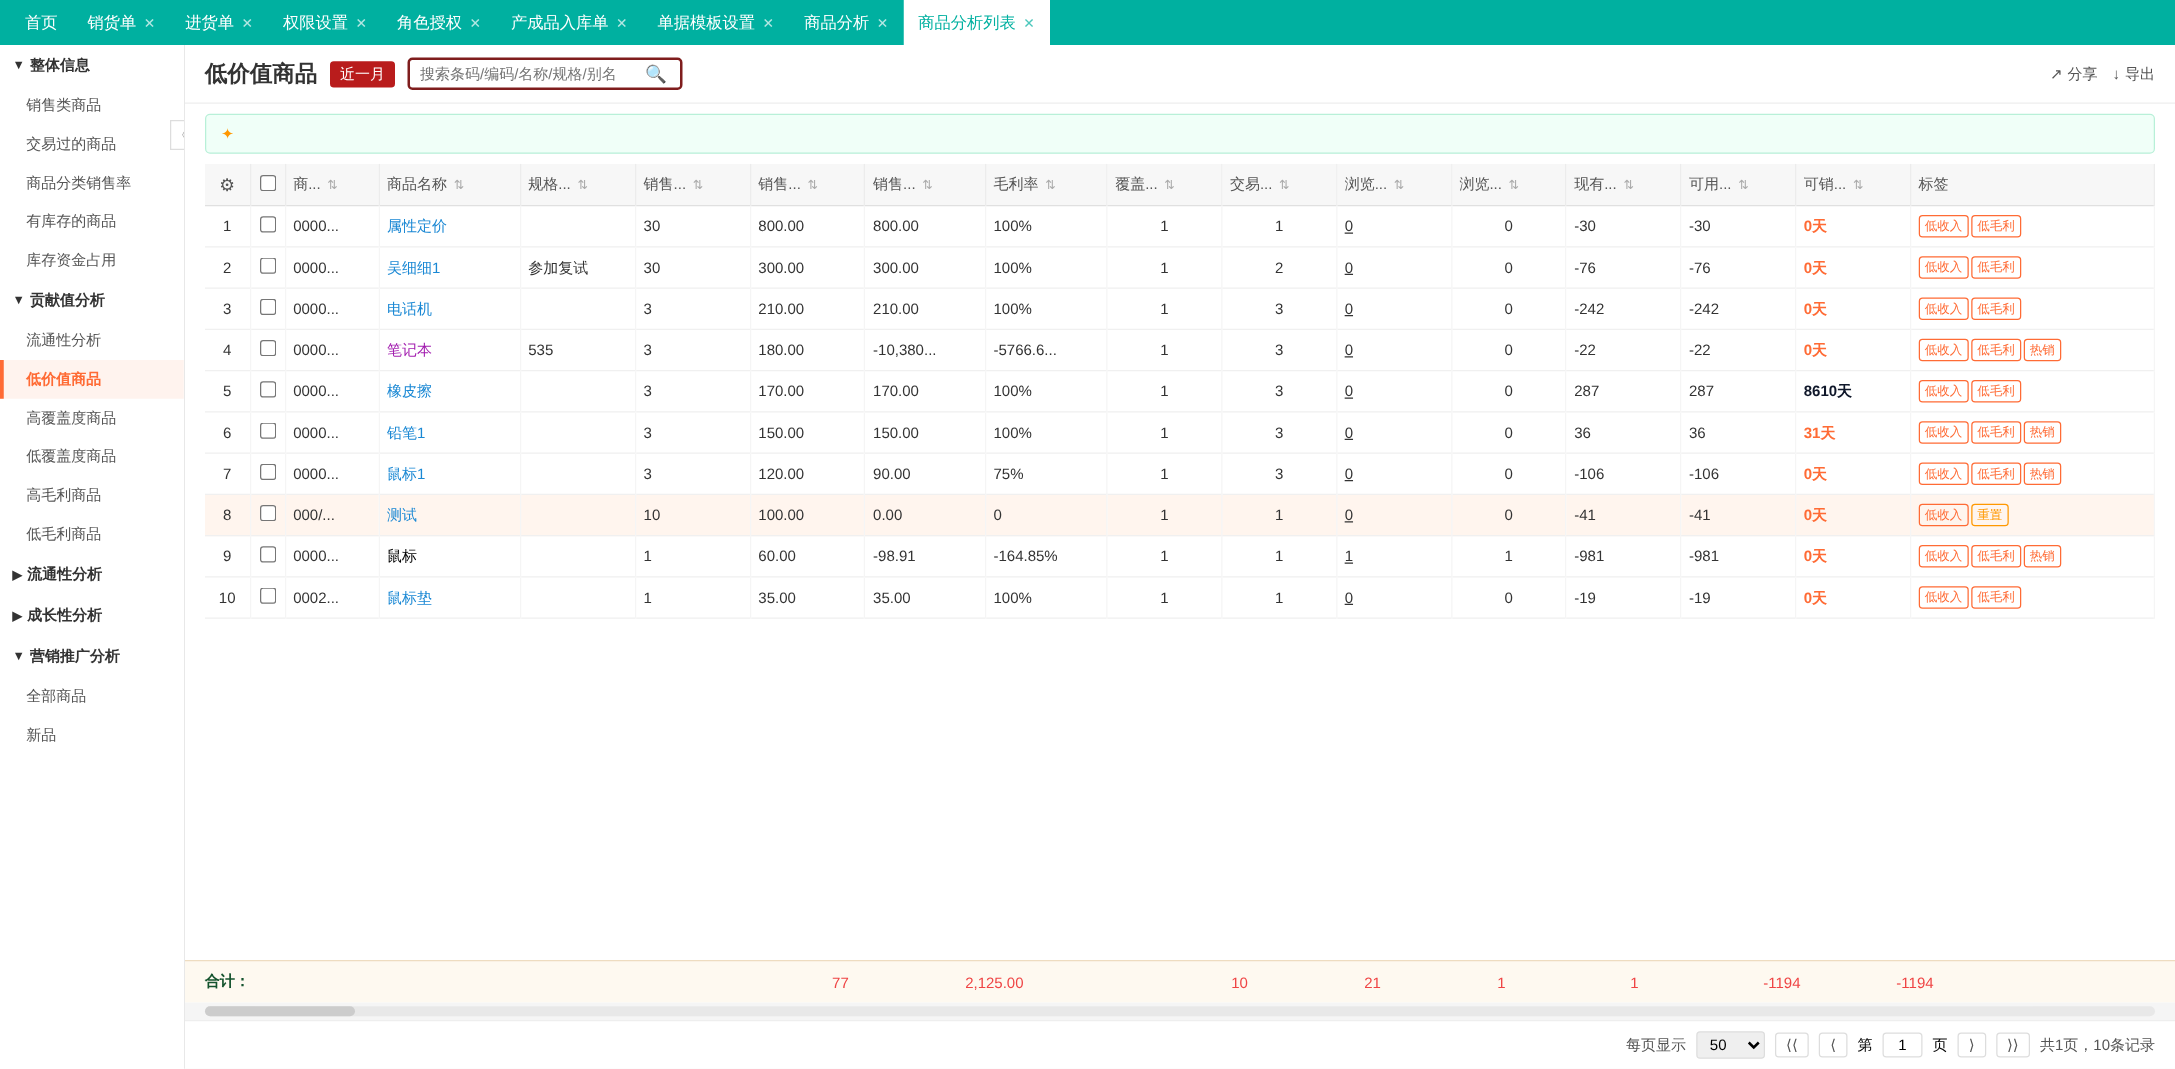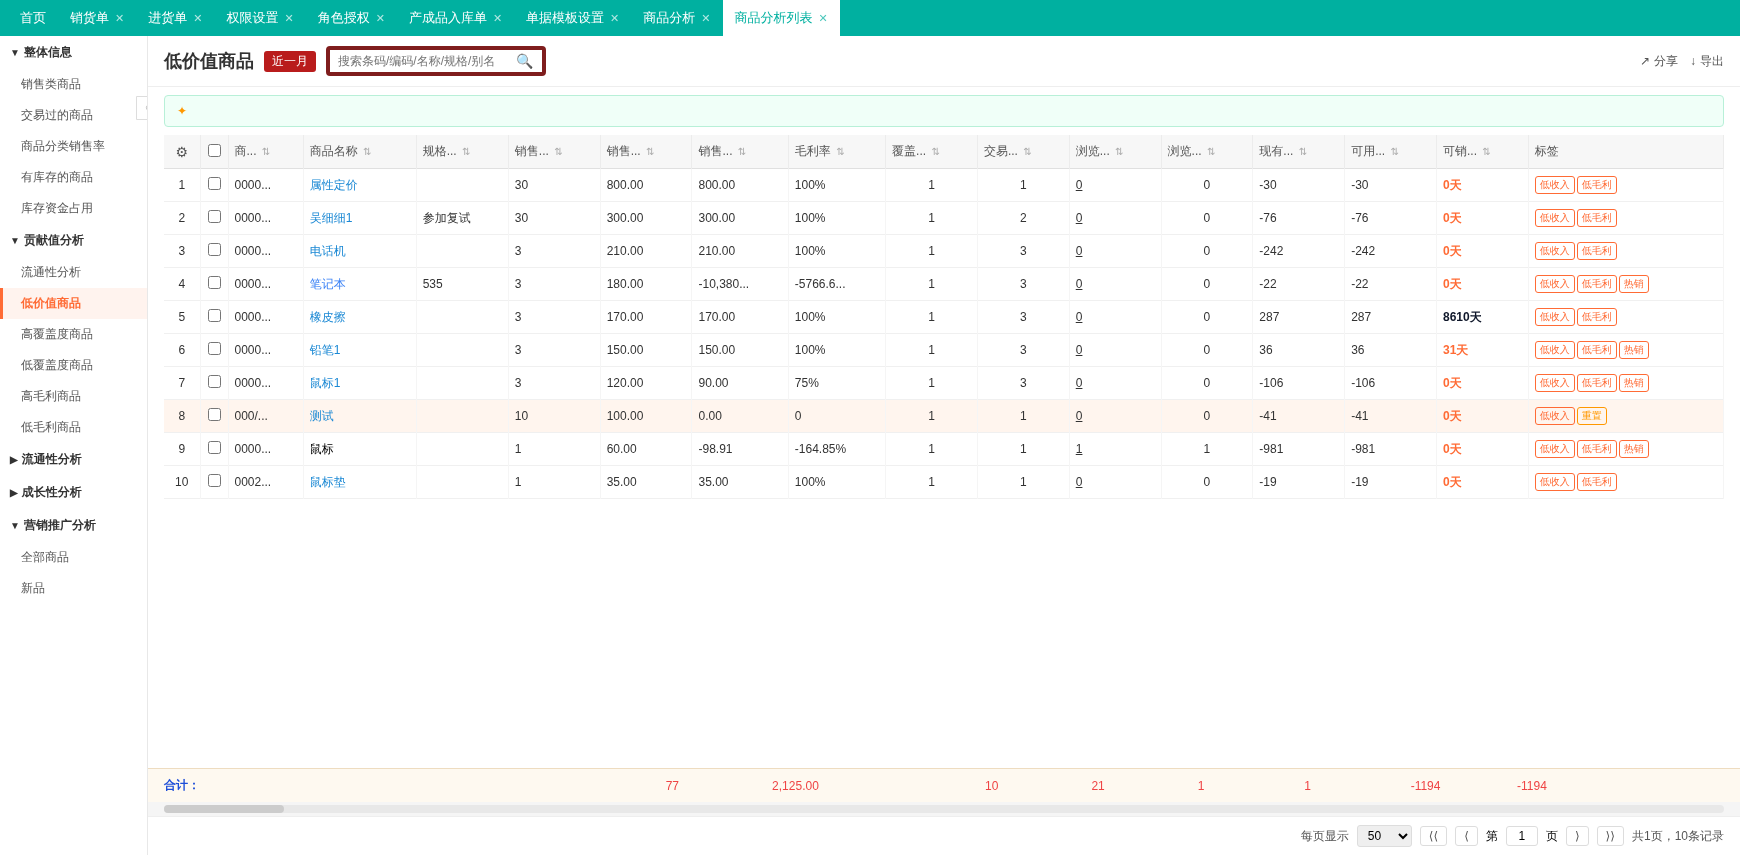--- a/index.html
+++ b/index.html
@@ -103,21 +103,21 @@
       color: #fff;
       border-radius: 3px;
       padding: 2px 8px;
       font-size: 12px;
       margin-right: 10px;
       cursor: pointer;
     }
     .search-box {
       display: flex;
       align-items: center;
-      border: 4px solid #7f1d1d;
+      border: 2px solid #7f1d1d;
       border-radius: 4px;
       padding: 3px 8px;
       margin-right: auto;
       width: 220px;
     }
     .search-box input {
       border: none;
       outline: none;
       font-size: 12px;
       color: #999;
@@ -204,21 +204,21 @@
     .totals-bar {
       background: #fef9f0;
       border-top: 1px solid #eedcc0;
       padding: 8px 16px;
       display: flex;
       align-items: center;
       gap: 0;
     }
     .totals-label {
       font-weight: bold;
-      color: #1d4ed8;
+      color: #14532d;
       margin-right: 10px;
       white-space: nowrap;
       width: 60px;
     }
     .totals-values {
       display: flex;
       flex: 1;
       gap: 0;
     }
     .total-cell {
@@ -438,21 +438,21 @@
       <td style="text-align:center;">0</td>
       <td>-242</td>
       <td>-242</td>
       <td style="color:#ff6b35;font-weight:bold;">0天</td>
       <td><span class="tag-badge">低收入</span><span class="tag-badge">低毛利</span></td>
     </tr>
             <tr>
       <td class="col-num">4</td>
       <td class="col-check"><input type="checkbox" style=""></td>
       <td>0000...</td>
-      <td style="color:#3b82f6;cursor:pointer;">笔记本</td>
+      <td style="color:#a21caf;cursor:pointer;">笔记本</td>
       <td>535</td>
       <td>3</td>
       <td>180.00</td>
       <td>-10,380...</td>
       <td>-5766.6...</td>
       <td style="text-align:center;">1</td>
       <td style="text-align:center;">3</td>
       <td><span class="underline-link">0</span></td>
       <td style="text-align:center;">0</td>
       <td>-22</td>

